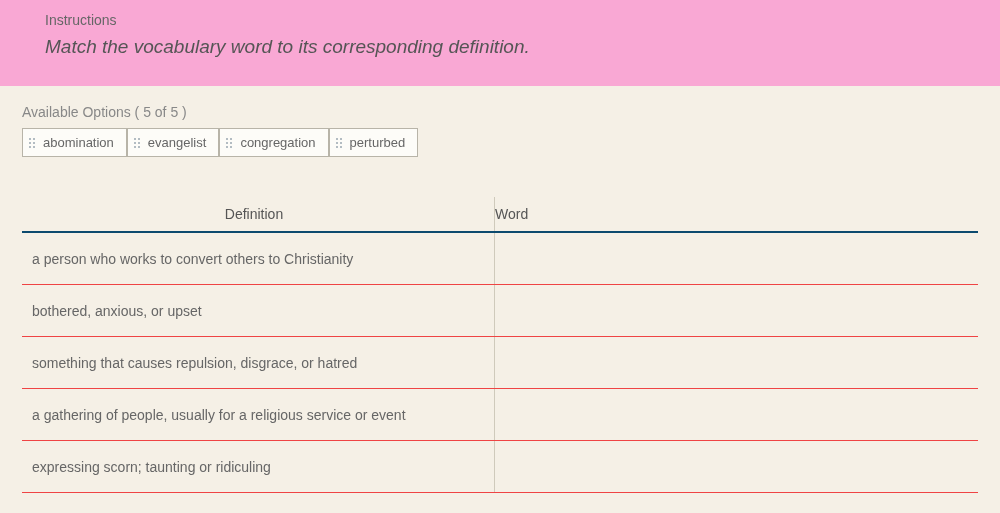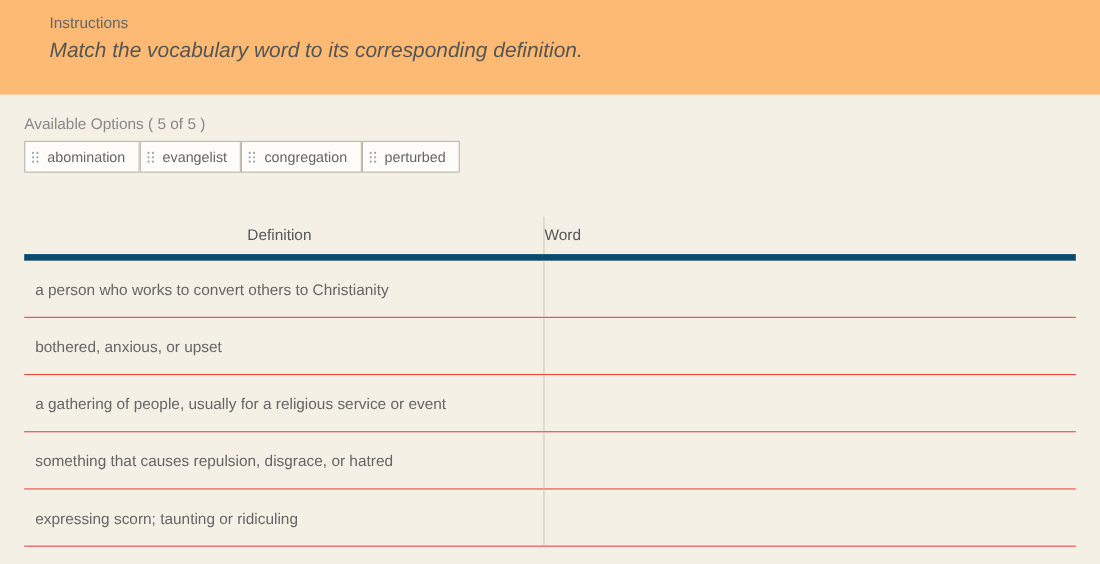--- a/index.html
+++ b/index.html
@@ -5,21 +5,21 @@
     * { box-sizing: border-box; margin: 0; padding: 0; }
     body {
       font-family: -apple-system, BlinkMacSystemFont, "Segoe UI", Arial, sans-serif;
       background: #f5f0e6;
       width: 1000px;
       height: 513px;
       overflow: hidden;
       color: #555;
     }
     .instructions-panel {
-      background: #fdba74;
+      background: #f9a8d4;
       padding: 12px 45px 28px 45px;
       margin: 0;
     }
     .instructions-title {
       font-size: 14px;
       color: #666;
       margin-bottom: 8px;
     }
     .instructions-text {
       font-size: 19px;
@@ -64,21 +64,21 @@
       height: 2px;
       background: #9aa7b0;
       border-radius: 50%;
       display: block;
     }
     .match-table {
       margin: 40px 22px 0 22px;
     }
     .table-header {
       display: flex;
-      border-bottom: 6px solid #0c4a6e;
+      border-bottom: 2px solid #0c4a6e;
     }
     .col-def {
       flex: 0 0 472px;
       padding: 8px 8px 8px 0;
       text-align: center;
     }
     .col-word-head {
       flex: 1;
       padding: 8px 0;
       text-align: left;
@@ -202,24 +202,24 @@
 
   <div class="table-row">
     <div class="def-cell">a person who works to convert others to Christianity</div>
     <div class="word-cell"></div>
   </div>
   <div class="table-row">
     <div class="def-cell">bothered, anxious, or upset</div>
     <div class="word-cell"></div>
   </div>
   <div class="table-row">
+    <div class="def-cell">something that causes repulsion, disgrace, or hatred</div>
+    <div class="word-cell"></div>
+  </div>
+  <div class="table-row">
     <div class="def-cell">a gathering of people, usually for a religious service or event</div>
     <div class="word-cell"></div>
   </div>
   <div class="table-row">
-    <div class="def-cell">something that causes repulsion, disgrace, or hatred</div>
-    <div class="word-cell"></div>
-  </div>
-  <div class="table-row">
     <div class="def-cell">expressing scorn; taunting or ridiculing</div>
     <div class="word-cell"></div>
   </div>
 </div>
 
 </body></html>

